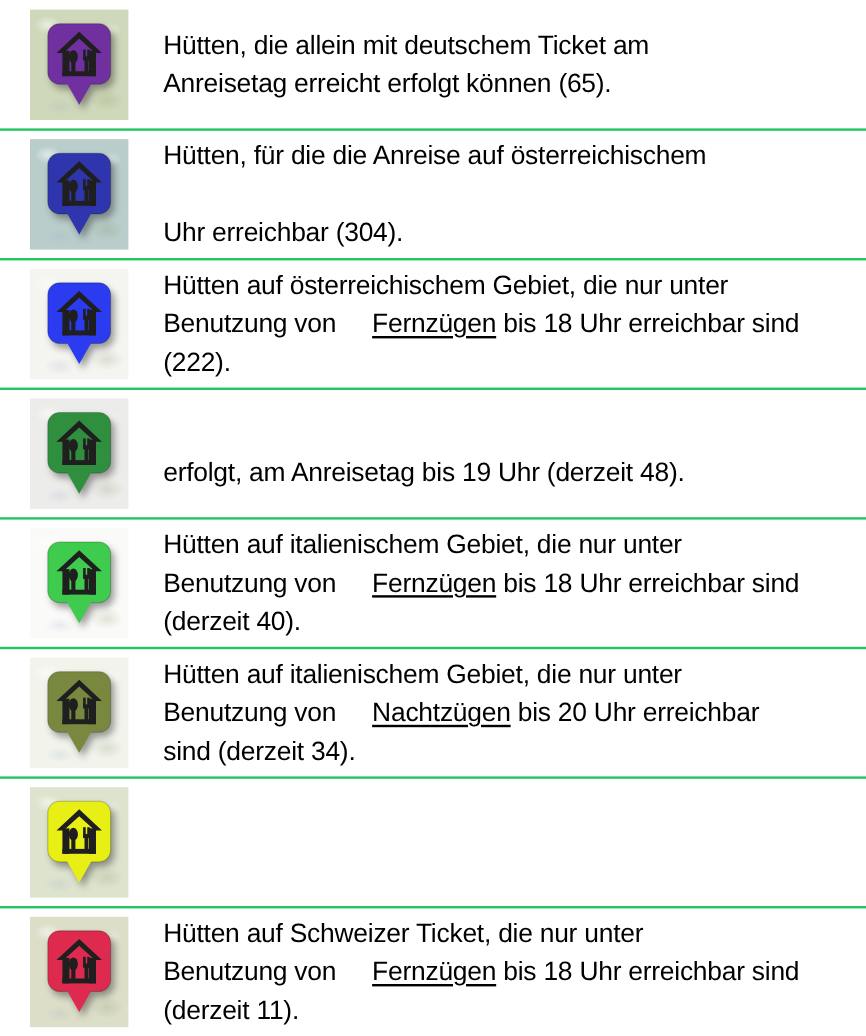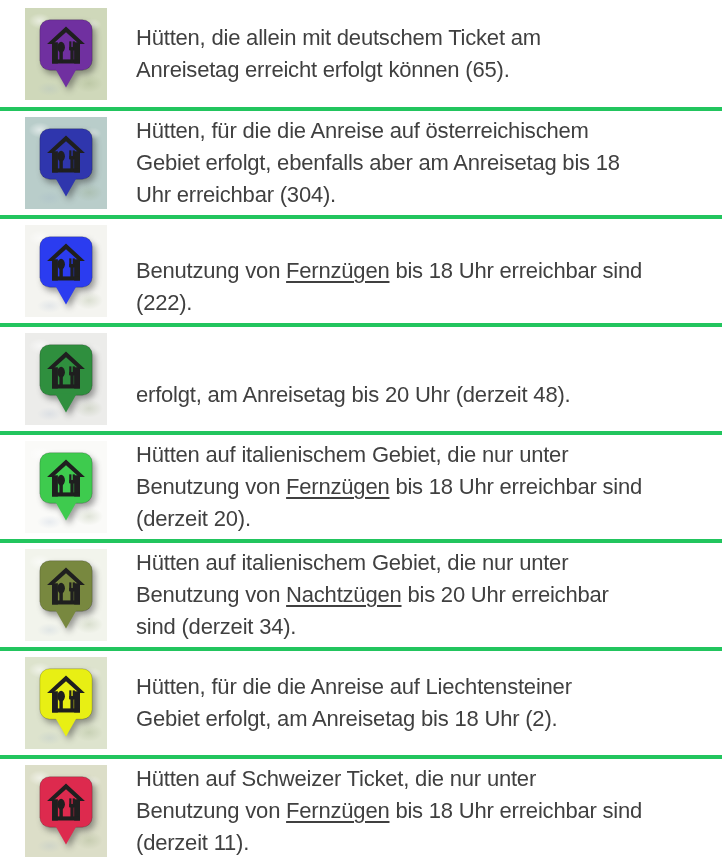--- a/index.html
+++ b/index.html
@@ -3,31 +3,31 @@
 <meta charset="utf-8">
 <style>
   * { margin: 0; padding: 0; box-sizing: border-box; }
   html, body { background: #ffffff; }
   body { font-family: "Liberation Sans", sans-serif; }
 
   .legend {
     width: 722px;
     height: 863px;
     background: #ffffff;
-    color: #404040;
+    color: #000000;
     overflow: hidden;
   }
 
   .row {
     display: flex;
     align-items: center;
     height: 107px;
   }
   .row + .row {
-    border-top: 4px solid #22c55e;
+    border-top: 2px solid #22c55e;
     height: 108px;
   }
 
   .tile {
     flex: 0 0 auto;
     width: 82px;
     height: 92px;
     margin-left: 25px;
     position: relative;
     display: flex;
@@ -60,20 +60,21 @@
     font-size: 22px;
     line-height: 32px;
     white-space: nowrap;
     letter-spacing: -0.2px;
   }
   .txt .b { font-weight: normal; }
   .txt .u {
     text-decoration: underline;
     text-decoration-thickness: 1.5px;
     text-underline-offset: 3px;
+    margin-left: 24px;
   }
 </style>
 </head>
 <body>
 
 <div class="legend">
     <div class="row">
     <div class="tile" style="background: rgb(207, 216, 186);">
       <svg class="pin" viewBox="0 0 64 82" xmlns="http://www.w3.org/2000/svg">
         <g>
@@ -118,21 +119,21 @@
           </g>
           <g>
             <rect x="35.6" y="27" width="2.4" height="9.5"></rect>
             <rect x="39.4" y="27" width="2.4" height="9.5"></rect>
             <rect x="35.6" y="33.2" width="6.2" height="3.8"></rect>
             <rect x="36.9" y="35" width="3.6" height="15.5" rx="1.8"></rect>
           </g>
         </g>
       </svg>
     </div>
-    <p class="txt"><span>Hütten, für die die Anreise auf österreichischem</span><br><span>Gebiet erfolgt, ebenfalls aber am Anreisetag bis 18</span><br><span>Uhr erreichbar </span><span class="b">(304)</span><span>.</span></p>
+    <p class="txt"><span>Hütten, für die die Anreise auf österreichischem</span><br><br><span>Uhr erreichbar </span><span class="b">(304)</span><span>.</span></p>
   </div>
     <div class="row">
     <div class="tile" style="background: rgb(244, 244, 240);">
       <svg class="pin" viewBox="0 0 64 82" xmlns="http://www.w3.org/2000/svg">
         <g>
           <rect class="pin-fill" x="3" y="3" width="58" height="56" rx="11" stroke="rgba(0,0,0,0.22)" stroke-width="1" fill="#2b3cf0"></rect>
           <path class="pin-fill" d="M20 57 L32 78 L44 57 Z" fill="#2b3cf0"></path>
         </g>
         <g fill="#1f1f1f">
           <path d="M11 30 L32 10.5 L53 30 L46.5 30 L32 16.8 L17.5 30 Z"></path>
@@ -145,21 +146,21 @@
           </g>
           <g>
             <rect x="35.6" y="27" width="2.4" height="9.5"></rect>
             <rect x="39.4" y="27" width="2.4" height="9.5"></rect>
             <rect x="35.6" y="33.2" width="6.2" height="3.8"></rect>
             <rect x="36.9" y="35" width="3.6" height="15.5" rx="1.8"></rect>
           </g>
         </g>
       </svg>
     </div>
-    <p class="txt"><br><span>Benutzung von </span><span class="u">Fernzügen</span><span> bis 18 Uhr erreichbar sind</span><br><span class="b">(222)</span><span>.</span></p>
+    <p class="txt"><span>Hütten auf österreichischem Gebiet, die nur unter</span><br><span>Benutzung von </span><span class="u">Fernzügen</span><span> bis 18 Uhr erreichbar sind</span><br><span class="b">(222)</span><span>.</span></p>
   </div>
     <div class="row">
     <div class="tile" style="background: rgb(236, 236, 234);">
       <svg class="pin" viewBox="0 0 64 82" xmlns="http://www.w3.org/2000/svg">
         <g>
           <rect class="pin-fill" x="3" y="3" width="58" height="56" rx="11" stroke="rgba(0,0,0,0.22)" stroke-width="1" fill="#2f8f3e"></rect>
           <path class="pin-fill" d="M20 57 L32 78 L44 57 Z" fill="#2f8f3e"></path>
         </g>
         <g fill="#1f1f1f">
           <path d="M11 30 L32 10.5 L53 30 L46.5 30 L32 16.8 L17.5 30 Z"></path>
@@ -172,21 +173,21 @@
           </g>
           <g>
             <rect x="35.6" y="27" width="2.4" height="9.5"></rect>
             <rect x="39.4" y="27" width="2.4" height="9.5"></rect>
             <rect x="35.6" y="33.2" width="6.2" height="3.8"></rect>
             <rect x="36.9" y="35" width="3.6" height="15.5" rx="1.8"></rect>
           </g>
         </g>
       </svg>
     </div>
-    <p class="txt"><br><span>erfolgt, am Anreisetag bis 20 Uhr </span><span class="b">(derzeit 48)</span><span>.</span></p>
+    <p class="txt"><br><span>erfolgt, am Anreisetag bis 19 Uhr </span><span class="b">(derzeit 48)</span><span>.</span></p>
   </div>
     <div class="row">
     <div class="tile" style="background: rgb(250, 250, 248);">
       <svg class="pin" viewBox="0 0 64 82" xmlns="http://www.w3.org/2000/svg">
         <g>
           <rect class="pin-fill" x="3" y="3" width="58" height="56" rx="11" stroke="rgba(0,0,0,0.22)" stroke-width="1" fill="#3ecb4e"></rect>
           <path class="pin-fill" d="M20 57 L32 78 L44 57 Z" fill="#3ecb4e"></path>
         </g>
         <g fill="#1f1f1f">
           <path d="M11 30 L32 10.5 L53 30 L46.5 30 L32 16.8 L17.5 30 Z"></path>
@@ -199,21 +200,21 @@
           </g>
           <g>
             <rect x="35.6" y="27" width="2.4" height="9.5"></rect>
             <rect x="39.4" y="27" width="2.4" height="9.5"></rect>
             <rect x="35.6" y="33.2" width="6.2" height="3.8"></rect>
             <rect x="36.9" y="35" width="3.6" height="15.5" rx="1.8"></rect>
           </g>
         </g>
       </svg>
     </div>
-    <p class="txt"><span>Hütten auf italienischem Gebiet, die nur unter</span><br><span>Benutzung von </span><span class="u">Fernzügen</span><span> bis 18 Uhr erreichbar sind</span><br><span class="b">(derzeit 20)</span><span>.</span></p>
+    <p class="txt"><span>Hütten auf italienischem Gebiet, die nur unter</span><br><span>Benutzung von </span><span class="u">Fernzügen</span><span> bis 18 Uhr erreichbar sind</span><br><span class="b">(derzeit 40)</span><span>.</span></p>
   </div>
     <div class="row">
     <div class="tile" style="background: rgb(242, 244, 236);">
       <svg class="pin" viewBox="0 0 64 82" xmlns="http://www.w3.org/2000/svg">
         <g>
           <rect class="pin-fill" x="3" y="3" width="58" height="56" rx="11" stroke="rgba(0,0,0,0.22)" stroke-width="1" fill="#78883f"></rect>
           <path class="pin-fill" d="M20 57 L32 78 L44 57 Z" fill="#78883f"></path>
         </g>
         <g fill="#1f1f1f">
           <path d="M11 30 L32 10.5 L53 30 L46.5 30 L32 16.8 L17.5 30 Z"></path>
@@ -253,21 +254,20 @@
           </g>
           <g>
             <rect x="35.6" y="27" width="2.4" height="9.5"></rect>
             <rect x="39.4" y="27" width="2.4" height="9.5"></rect>
             <rect x="35.6" y="33.2" width="6.2" height="3.8"></rect>
             <rect x="36.9" y="35" width="3.6" height="15.5" rx="1.8"></rect>
           </g>
         </g>
       </svg>
     </div>
-    <p class="txt"><span>Hütten, für die die Anreise auf Liechtensteiner</span><br><span>Gebiet erfolgt, am Anreisetag bis 18 Uhr </span><span class="b">(2)</span><span>.</span></p>
   </div>
     <div class="row">
     <div class="tile" style="background: rgb(220, 222, 200);">
       <svg class="pin" viewBox="0 0 64 82" xmlns="http://www.w3.org/2000/svg">
         <g>
           <rect class="pin-fill" x="3" y="3" width="58" height="56" rx="11" stroke="rgba(0,0,0,0.22)" stroke-width="1" fill="#dd2a4e"></rect>
           <path class="pin-fill" d="M20 57 L32 78 L44 57 Z" fill="#dd2a4e"></path>
         </g>
         <g fill="#1f1f1f">
           <path d="M11 30 L32 10.5 L53 30 L46.5 30 L32 16.8 L17.5 30 Z"></path>

